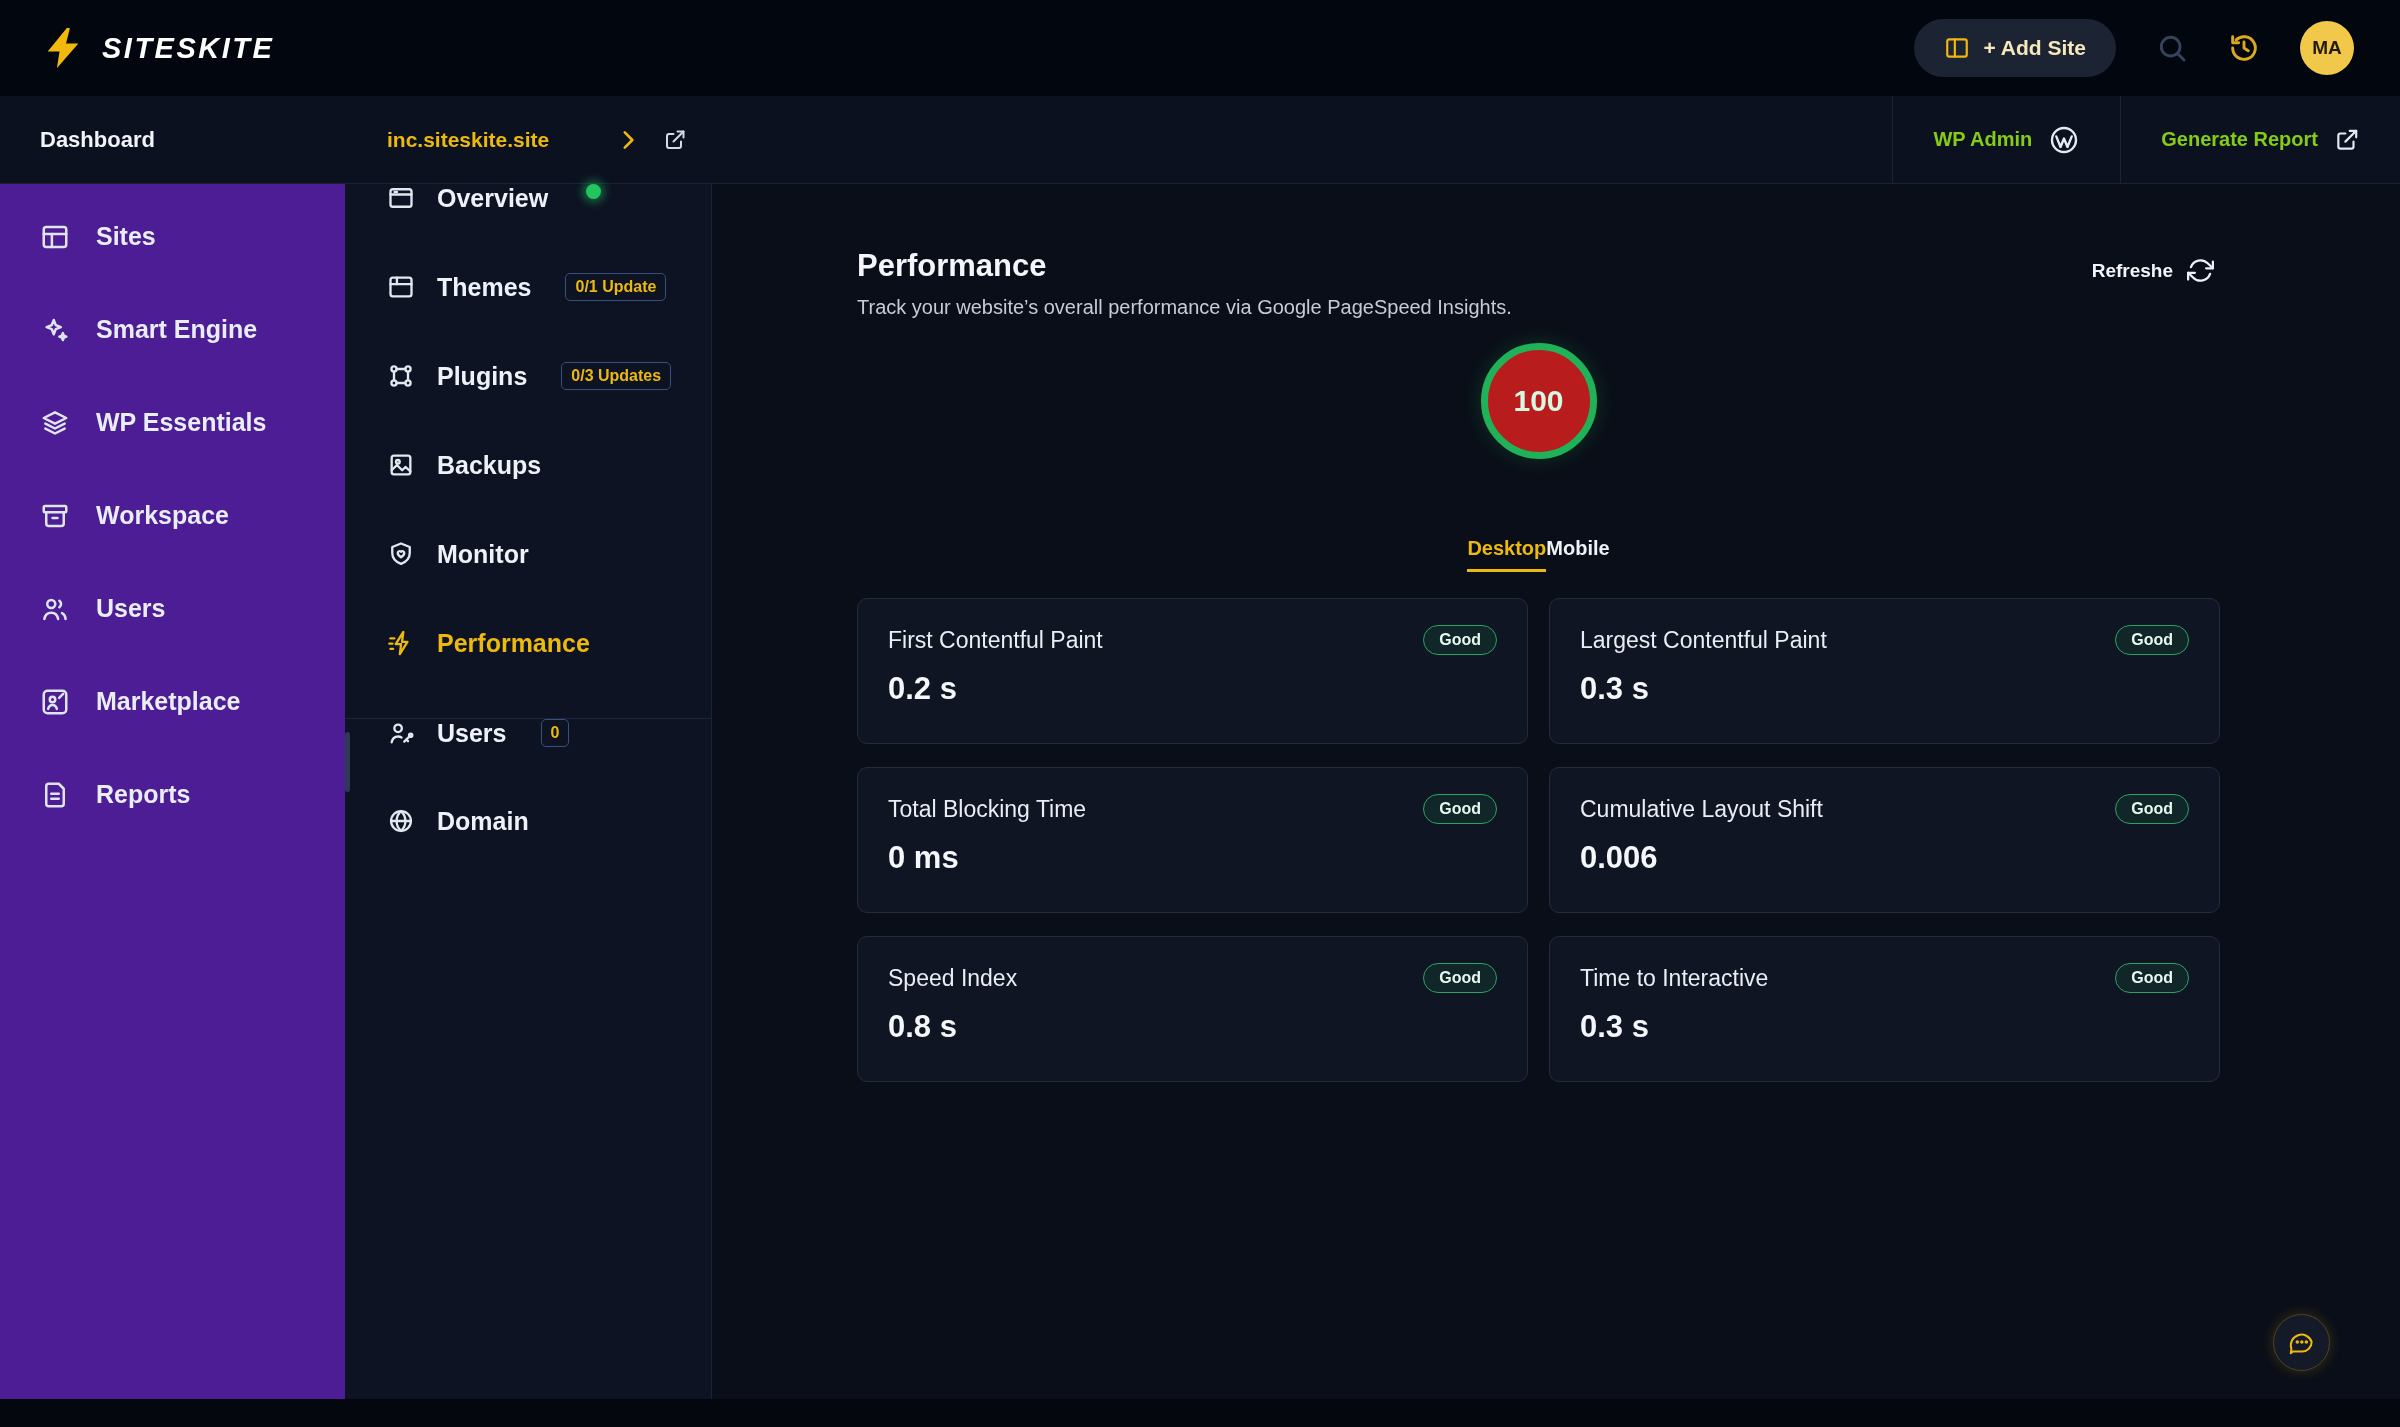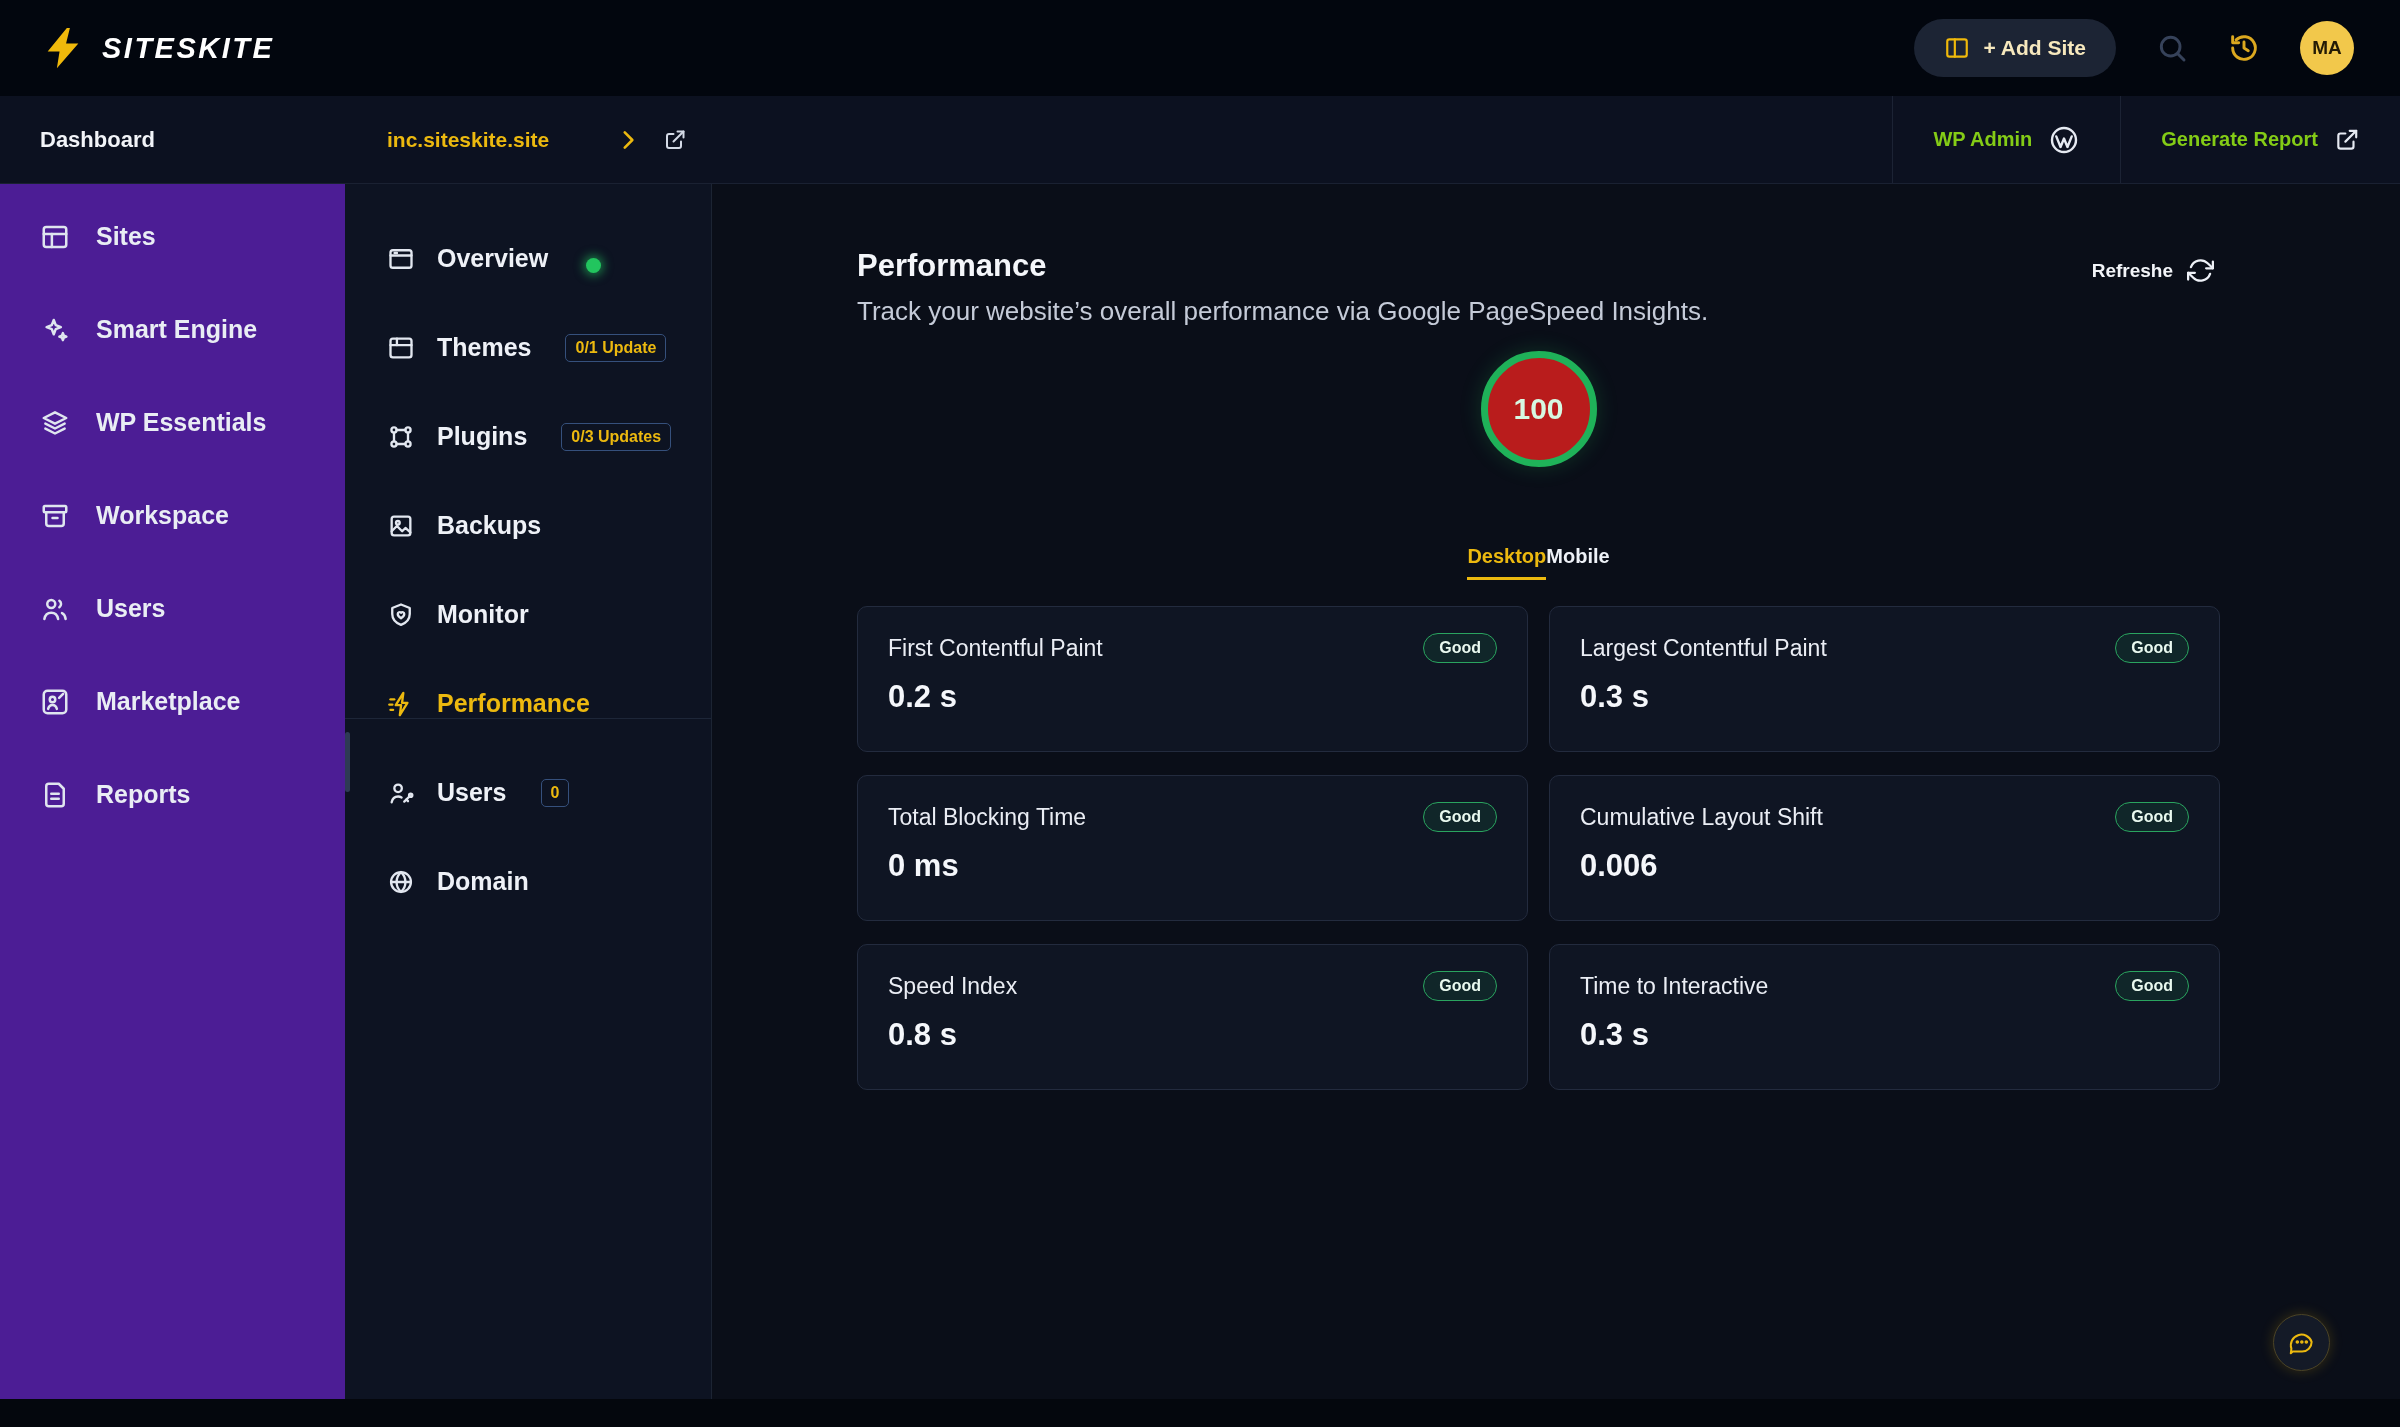--- a/index.html
+++ b/index.html
@@ -38,33 +38,33 @@
   .report-ext { width:26px; height:26px; color:#e6eaf2; }
 
   
   .layout { display:flex; height:1243px; }
 
   .sidebar { width:345px; flex:0 0 auto; background:#4c1d95; padding-top:6px; }
   .nav-item { height:93px; display:flex; align-items:center; gap:26px; padding:0 40px; font-size:25px; font-weight:600; color:#e9edf4; cursor:pointer; }
   .nav-item .icon { width:30px; height:30px; color:#dfe5ef; }
 
   .sitemenu { width:367px; flex:0 0 auto; background:#0d1322; border-right:1px solid #1c2433; position:relative; }
-  .menu-item { height:89px; display:flex; align-items:flex-end; gap:22px; padding:0 42px; font-size:25px; font-weight:700; color:#eef1f7; cursor:pointer; }
+  .menu-item { height:89px; display:flex; align-items:flex-start; gap:22px; padding:0 42px; font-size:25px; font-weight:700; color:#eef1f7; cursor:pointer; }
   .menu-item .icon { width:28px; height:28px; color:#e2e7f0; }
   .menu-item.active, .menu-item.active .icon { color:#ecb90f; }
   .menu-item.sep { border-top:1px solid #1d2638; }
   .menu-badge { margin-left:12px; font-size:16px; font-weight:700; color:#ecb90f; border:1px solid #35507c; border-radius:5px; padding:4px 9px; white-space:nowrap; }
   .status-dot { width:15px; height:15px; border-radius:50%; background:#22c55e; box-shadow:0 0 10px 3px rgba(34,197,94,.55); margin-left:16px; }
   .scroll-thumb { position:absolute; left:0; top:548px; width:5px; height:60px; background:#2e3a55; border-radius:3px; }
 
   
   .main { flex:1 1 auto; padding:64px 180px 0 145px; }
   .main-head { display:flex; justify-content:space-between; align-items:flex-start; }
   .page-title { font-size:31px; font-weight:800; margin:0 0 12px; color:#f4f6fa; }
-  .page-sub { font-size:26px; color:#c5cbd8; }
+  .page-sub { font-size:20px; color:#c5cbd8; }
   .refresh-btn { display:flex; align-items:center; gap:14px; background:none; border:0; color:#f2f4f8; font-size:19px; font-weight:700; font-family:inherit; margin-top:8px; cursor:pointer; }
   .refresh-btn .icon { width:27px; height:27px; color:#eef1f7; }
 
   .score-wrap { display:flex; justify-content:center; margin-top:24px; }
   .score-circle { width:116px; height:116px; border-radius:50%; border:7px solid #1fb259; background:#b91c1c; display:flex; align-items:center; justify-content:center; font-size:30px; font-weight:600; color:#d6f8e2; box-shadow:0 0 22px rgba(34,197,94,.20); }
 
   .tabs { display:flex; justify-content:center; margin-top:78px; }
   .tab { font-size:20px; font-weight:700; color:#eef1f7; padding-bottom:9px; border-bottom:3px solid transparent; cursor:pointer; }
   .tab.active { color:#ecb90f; border-bottom-color:#ecb90f; }
 

